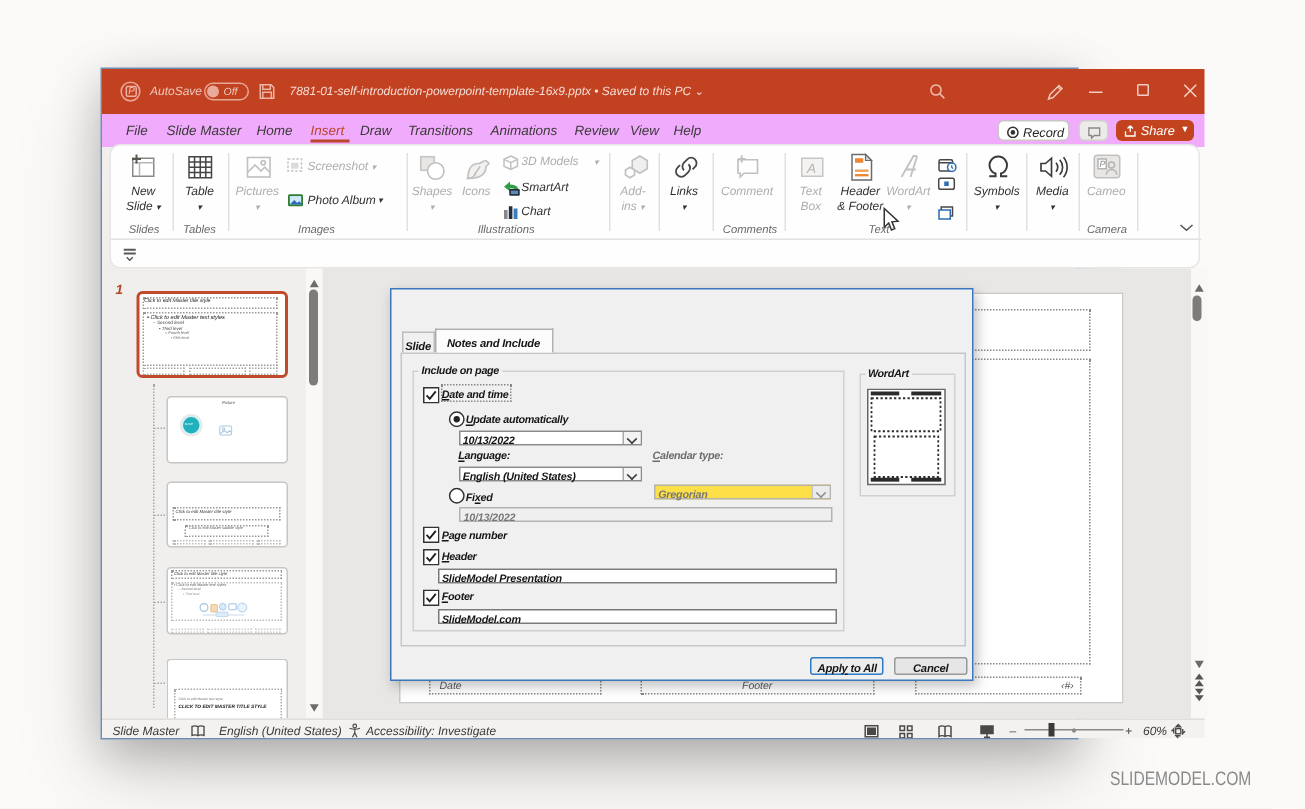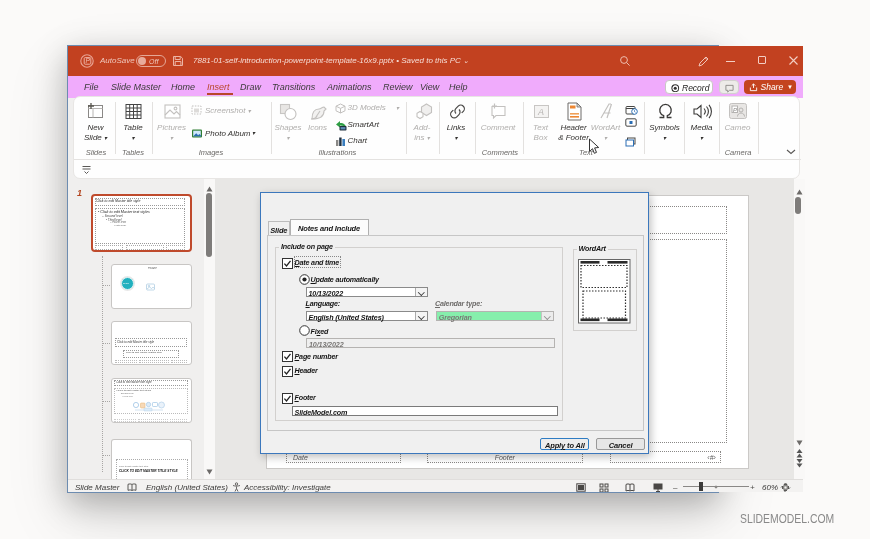--- a/index.html
+++ b/index.html
@@ -35,21 +35,21 @@
          border:1px solid #3b77bc; z-index:50; box-shadow:2px 3px 8px rgba(0,0,0,.25); }
   #dlgtitle { position:absolute; left:0; top:0; width:100%; height:20px; background:#1262b1; }
   .dtext { font-size:7.2px; color:#151515; white-space:nowrap; font-weight:bold; letter-spacing:-.2px; }
   .gray { color:#6e6c6a; }
   u.acc { text-decoration:underline; }
   .cb { position:absolute; line-height:0; } .cb svg { display:block; }
   .combo { position:absolute; height:10px; background:#fff; border:1px solid #8a8a8a; }
   .combo span { position:absolute; left:1.5px; top:1px; font-size:7.2px; color:#151515; white-space:nowrap; font-weight:bold; letter-spacing:-.15px; }
   .combo i { position:absolute; right:0; top:0; width:12px; height:100%; border-left:1px solid #ababab; background:#f4f4f4; }
   .combo i:after { content:""; position:absolute; left:3px; top:2px; width:3.6px; height:3.6px; border-right:1.3px solid #3c3c3c; border-bottom:1.3px solid #3c3c3c; transform:rotate(45deg); }
-  .combo.dis { background:#86efac; border-color:#b5b3b1; }
+  .combo.dis { background:#fde047; border-color:#b5b3b1;margin-top:12px; }
   .combo.dis span { color:#7a7876; }
   .combo.dis i { border-left-color:#c5c3c1; background:#ececec; }
   .combo.dis i:after { border-right-color:#909090; border-bottom-color:#909090; }
   .tbox { position:absolute; height:10px; background:#fff; border:1px solid #7a7a7a; font-size:7.2px; color:#151515; padding:1px 0 0 2px; white-space:nowrap; font-weight:bold; letter-spacing:-.15px; }
   .tbox.dis { background:#efefef; border-color:#b5b3b1; color:#7a7876; }
 </style>
 </head>
 <body>
 <div id="win">
   <div id="titlebar">
@@ -486,20 +486,21 @@
         </div>
       <div class="abs dtext" style="left:33.5px;top:158.8px;"><u class="acc">P</u>age number</div>
 
       <div class="cb" style="left:21px;top:172.6px;">
           <svg width="11" height="11" viewBox="0 0 11 11">
             <rect x=".5" y=".5" width="10" height="10" fill="#fff" stroke="#333"></rect>
             <path d="M2.4 5.6l2.1 2.3 4-5" fill="none" stroke="#222" stroke-width="1.3"></path>
           </svg>
         </div>
       <div class="abs dtext" style="left:33.5px;top:173.1px;"><u class="acc">H</u>eader</div>
+      <div class="tbox" style="left:30.6px;top:186.1px;width:266px;">SlideModel Presentation</div>
 
       <div class="cb" style="left:21px;top:199.7px;">
           <svg width="11" height="11" viewBox="0 0 11 11">
             <rect x=".5" y=".5" width="10" height="10" fill="#fff" stroke="#333"></rect>
             <path d="M2.4 5.6l2.1 2.3 4-5" fill="none" stroke="#222" stroke-width="1.3"></path>
           </svg>
         </div>
       <div class="abs dtext" style="left:33.5px;top:200.2px;"><u class="acc">F</u>ooter</div>
       <div class="tbox" style="left:30.6px;top:213.3px;width:266px;">SlideModel.com</div>
     </div>

